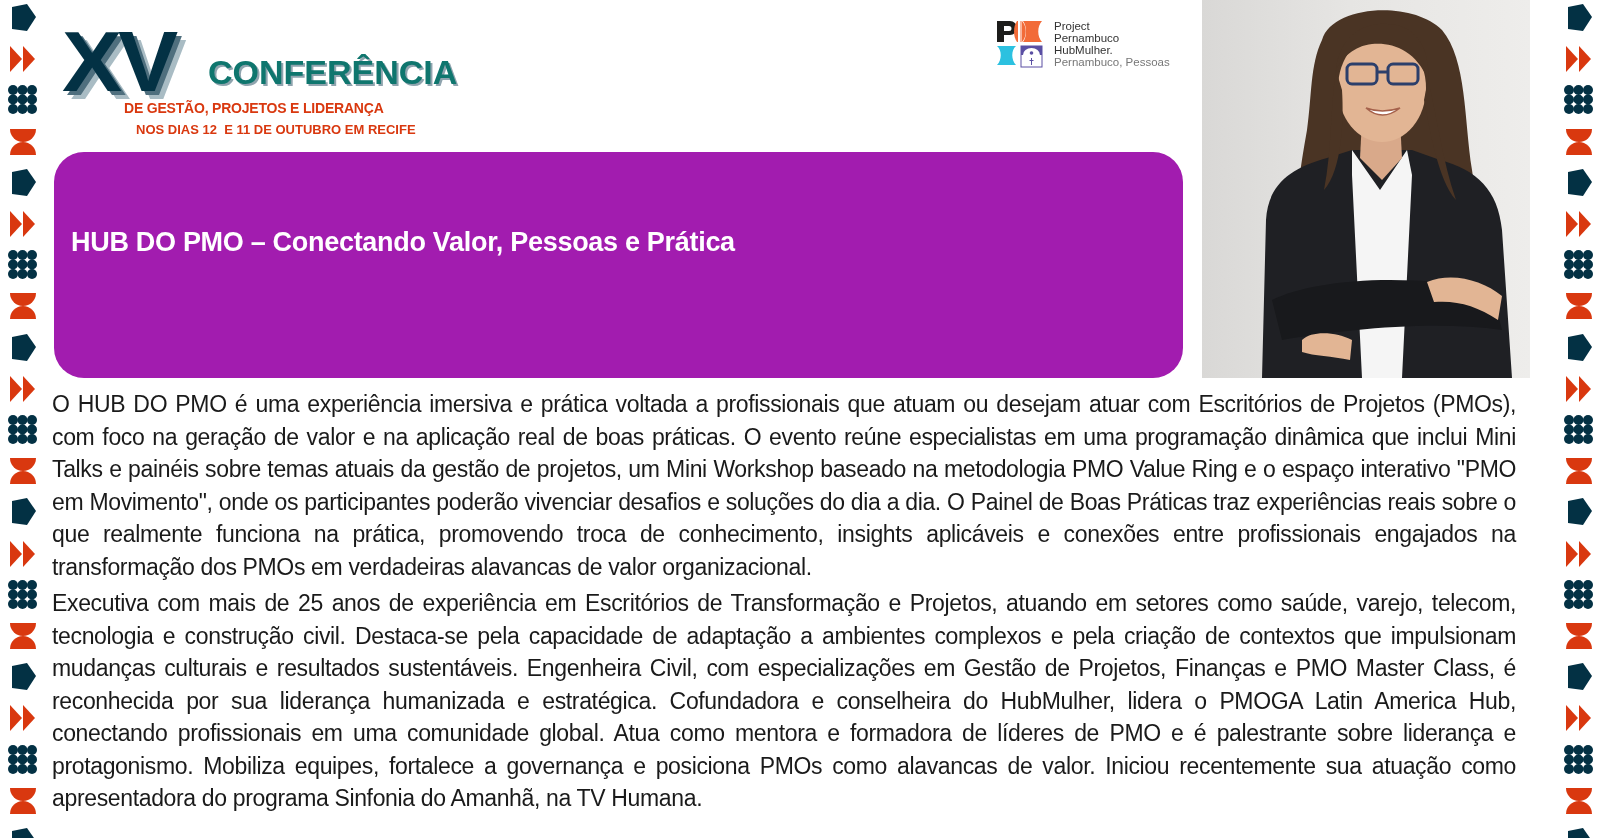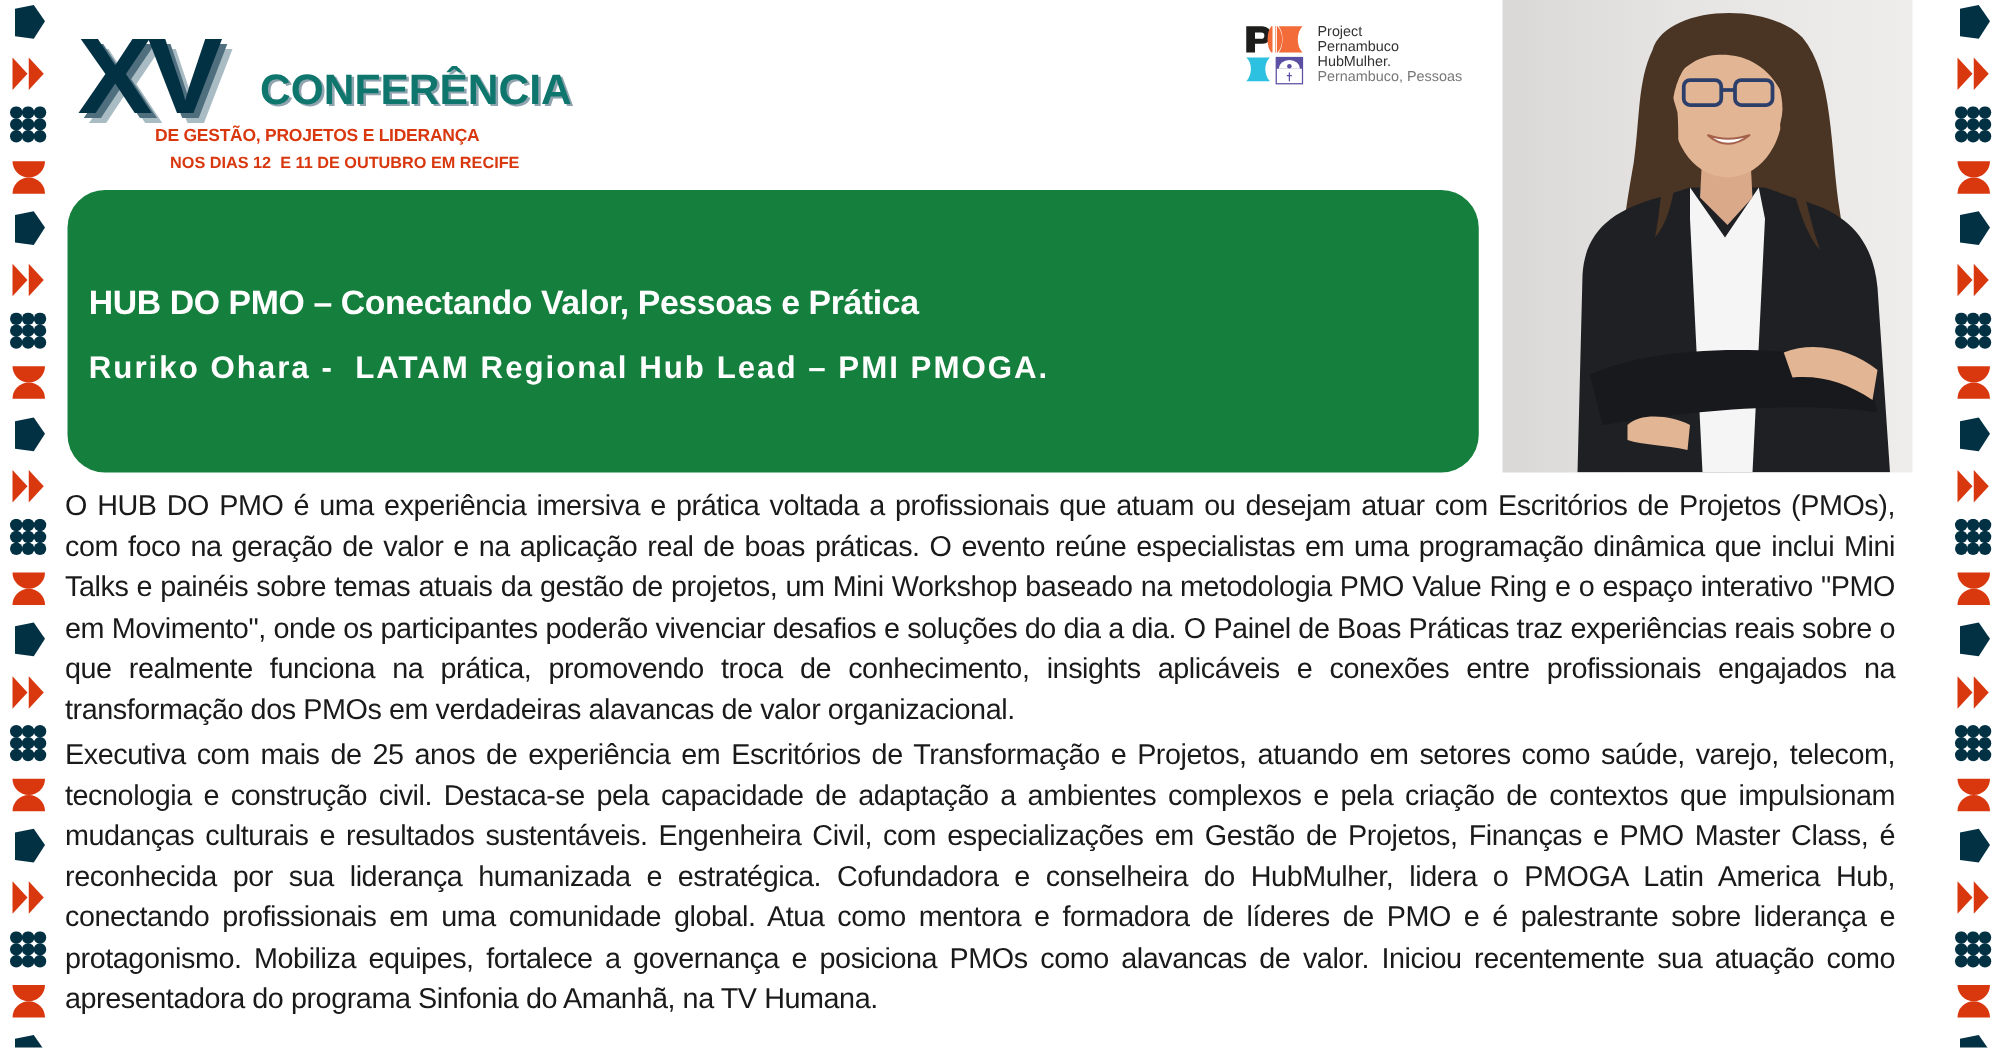--- a/index.html
+++ b/index.html
@@ -36,21 +36,21 @@
     }
 
     .pmi-logo { position: absolute; left: 996px; top: 20px; width: 170px; height: 52px; }
     .pmi-mark { position: absolute; left: 0; top: 0; width: 52px; height: 48px; }
     .pmi-text { position: absolute; left: 58px; top: 0; font-size: 11.5px; line-height: 12px; color: #333333; }
     .pmi-text div { white-space: nowrap; }
     .pmi-text .loc { color: #777777; }
 
     .banner {
       position: absolute; left: 54px; top: 152px; width: 1129px; height: 226px;
-      background: #15803d; border-radius: 30px;
+      background: #a21caf; border-radius: 30px;
     }
     .banner-title {
       position: absolute; left: 17px; top: 74px;
       font-family: "Liberation Sans", sans-serif; font-weight: bold;
       font-size: 27px; line-height: 32px; color: #ffffff; letter-spacing: -0.3px;
     }
     .banner-speaker {
       position: absolute; left: 17px; top: 126px;
       font-family: "Liberation Sans", sans-serif; font-weight: bold;
       font-size: 25px; line-height: 32px; color: #ffffff; letter-spacing: 1.6px;
@@ -334,21 +334,20 @@
   <div class="pmi-text">
     <div>Project</div>
     <div>Pernambuco</div>
     <div>HubMulher.</div>
     <div class="loc">Pernambuco, Pessoas</div>
   </div>
 </div>
 
 <div class="banner">
   <div class="banner-title">HUB DO PMO – Conectando Valor, Pessoas e Prática</div>
-  <div class="banner-speaker">Ruriko Ohara -  LATAM Regional Hub Lead – PMI PMOGA.</div>
 </div>
 
 <div class="photo">
   <svg width="328" height="378" viewBox="0 0 328 378">
 
     <path d="M120 40 C130 5 210 0 240 30 C265 60 262 120 270 170 C275 200 268 215 262 225 L100 225 C92 205 98 170 105 130 C110 95 108 65 120 40 Z" fill="#4a3424"></path>
 
     <path d="M60 378 L64 220 C66 185 88 168 125 158 L150 150 L210 150 L238 160 C275 170 296 190 300 230 L310 378 Z" fill="#1f2024"></path>
 
     <path d="M150 150 L178 190 L205 150 L210 175 L200 378 L160 378 L150 175 Z" fill="#f5f5f5"></path>

